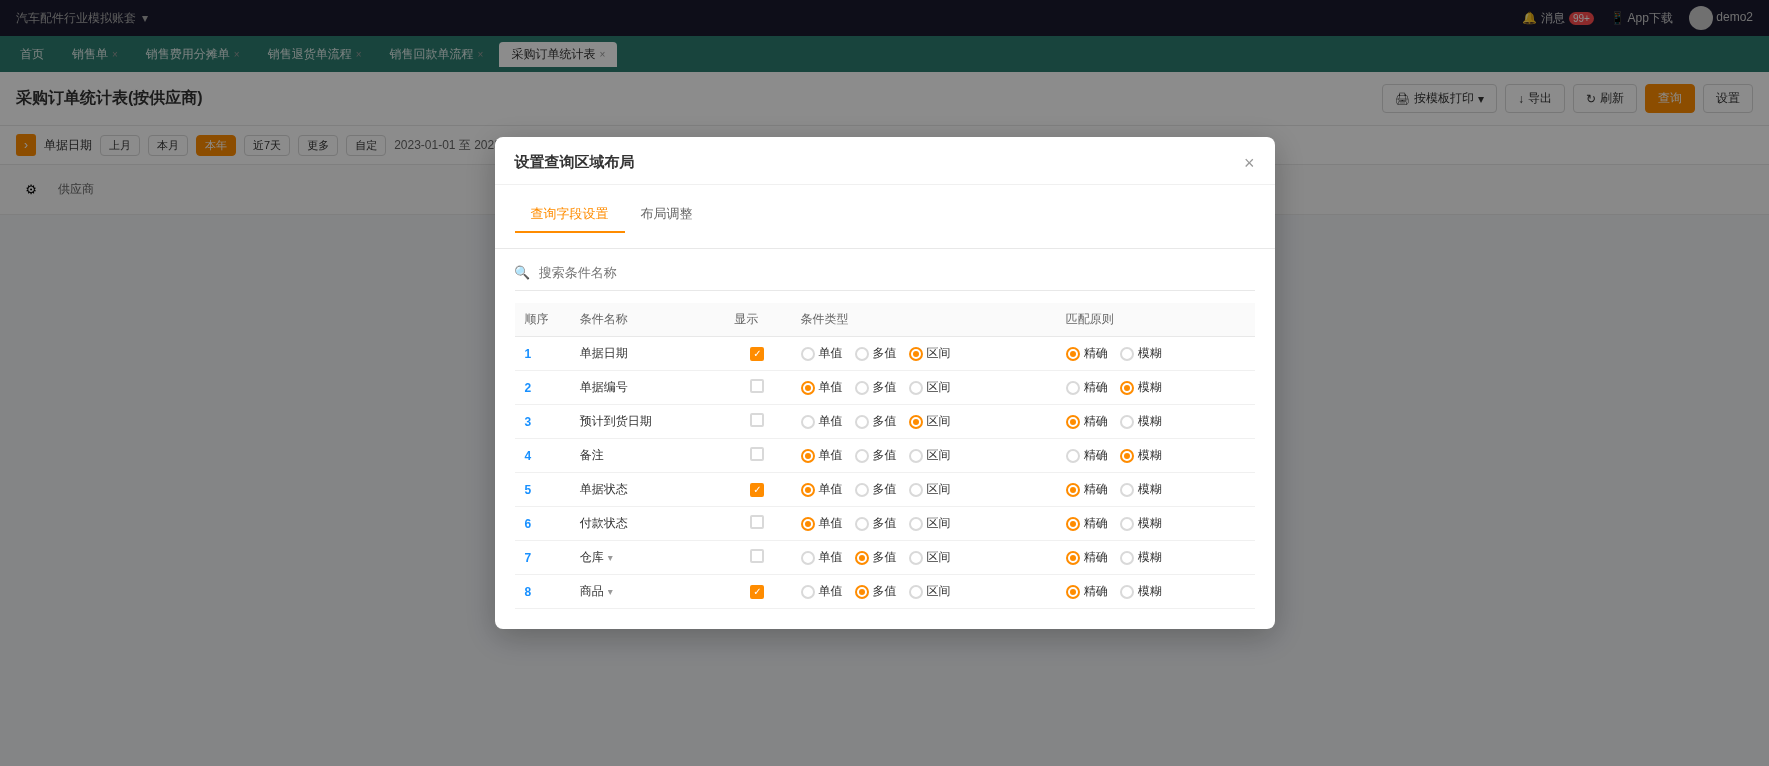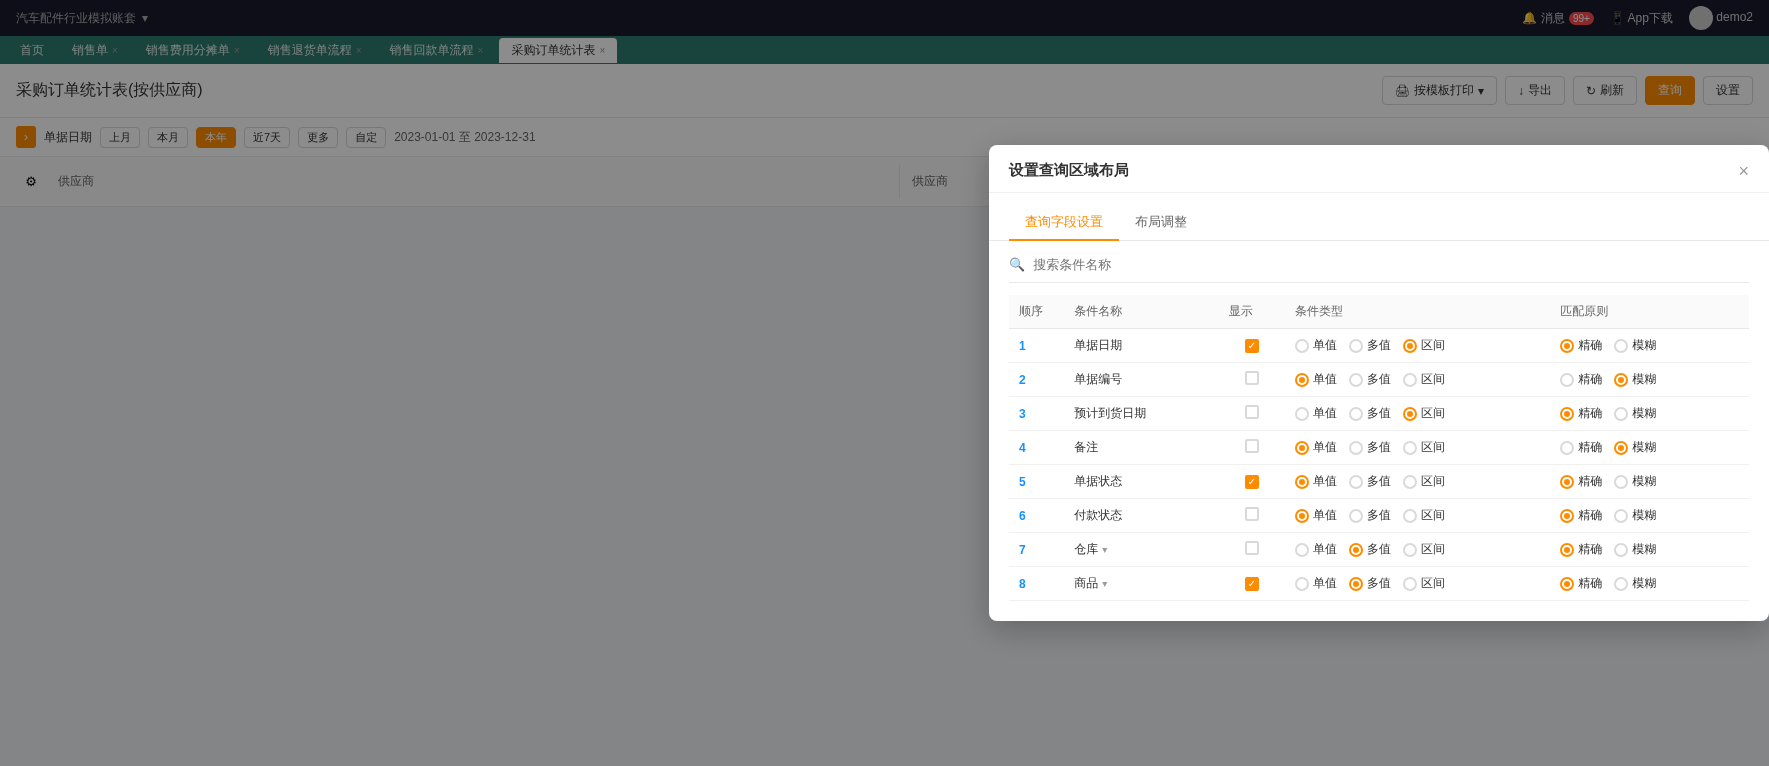--- a/index.html
+++ b/index.html
@@ -16,21 +16,21 @@
       color: #ccc;
     }
     .top-bar-left { font-size: 12px; color: #aaa; display: flex; align-items: center; gap: 6px; }
     .top-bar-right { display: flex; align-items: center; gap: 16px; font-size: 12px; }
     .notification-badge { position: relative; display: inline-flex; align-items: center; gap: 4px; }
     .badge { background: #ff4d4f; color: white; font-size: 10px; border-radius: 8px; padding: 1px 4px; }
 
     
     .tab-bar {
       background: #2d7d6f;
-      height: 28px;
+      height: 36px;
       display: flex;
       align-items: center;
       padding: 0 8px;
       gap: 4px;
     }
     .tab-item {
       padding: 4px 12px;
       border-radius: 4px 4px 0 0;
       font-size: 12px;
       color: rgba(255,255,255,0.85);
@@ -45,21 +45,21 @@
 
     
     .page-header {
       background: #fff;
       padding: 12px 16px;
       border-bottom: 1px solid #e8e8e8;
       display: flex;
       align-items: center;
       justify-content: space-between;
     }
-    .page-title { font-size: 16px; font-weight: normal; color: #333; text-align: right; }
+    .page-title { font-size: 16px; font-weight: bold; color: #333; text-align: right; }
     .header-actions { display: flex; align-items: center; gap: 8px; }
 
     
     .filter-bar {
       background: #fff;
       padding: 8px 16px;
       border-bottom: 1px solid #e8e8e8;
       display: flex;
       align-items: center;
       gap: 8px;
@@ -84,21 +84,21 @@
     }
 
     
     .overlay {
       position: fixed;
       top: 0; left: 0; right: 0; bottom: 0;
       background: rgba(0,0,0,0.45);
       z-index: 1000;
       display: flex;
       align-items: center;
-      justify-content: flex-end;
+      justify-content: center;
     }
 
     
     .modal {
       background: #fff;
       border-radius: 8px;
       width: 780px;
       max-height: 680px;
       box-shadow: 0 8px 32px rgba(0,0,0,0.25);
       display: flex;
@@ -109,21 +109,21 @@
       border-bottom: 1px solid #f0f0f0;
       display: flex;
       align-items: center;
       justify-content: space-between;
     }
     .modal-title { font-size: 15px; font-weight: bold; color: #333; }
     .modal-close { cursor: pointer; color: #999; font-size: 18px; line-height: 1; }
 
     .modal-tabs {
       display: flex;
-      padding: 12px 20px 0;
+      padding: 12px 20px 16px;
       border-bottom: 1px solid #e8e8e8;
     }
     .modal-tab {
       padding: 8px 16px;
       font-size: 13px;
       cursor: pointer;
       color: #666;
       border-bottom: 2px solid transparent;
       margin-bottom: -1px;
     }

